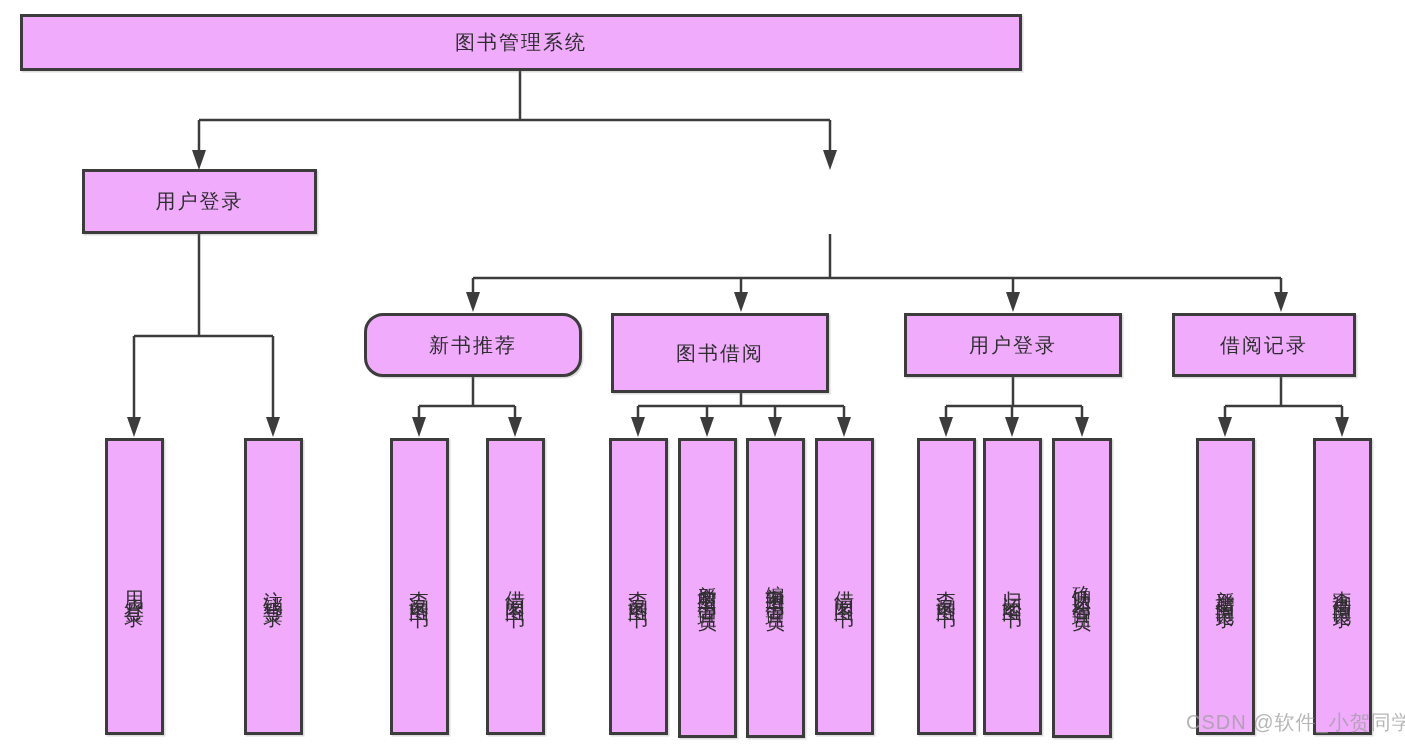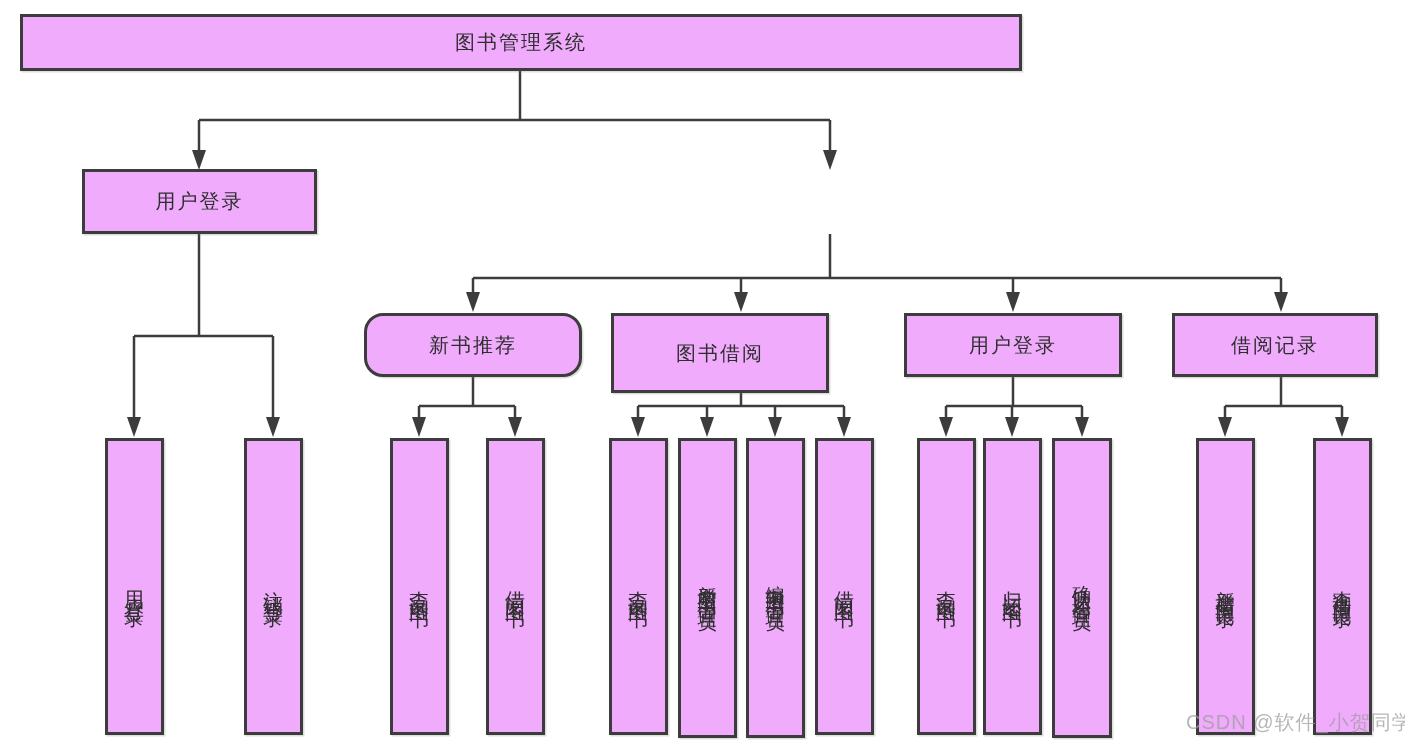--- a/index.html
+++ b/index.html
@@ -132,21 +132,21 @@
 
   <div class="node" style="left:364px; top:313px; width:218px; height:64px;border-radius:19px;">
     <span class="hlabel">新书推荐</span>
   </div>
   <div class="node" style="left:611px; top:313px; width:218px; height:80px;">
     <span class="hlabel">图书借阅</span>
   </div>
   <div class="node" style="left:904px; top:313px; width:218px; height:64px;">
     <span class="hlabel">用户登录</span>
   </div>
-  <div class="node" style="left:1172px; top:313px; width:206px; height:64px;">
+  <div class="node" style="left:1172px; top:313px; width:184px; height:64px;">
     <span class="hlabel">借阅记录</span>
   </div>
 
   <div class="node" style="left:105px; top:438px; width:59px; height:297px;">
     <span class="vlabel">用户登录</span>
   </div>
   <div class="node" style="left:244px; top:438px; width:59px; height:297px;">
     <span class="vlabel">注销登录</span>
   </div>
 

